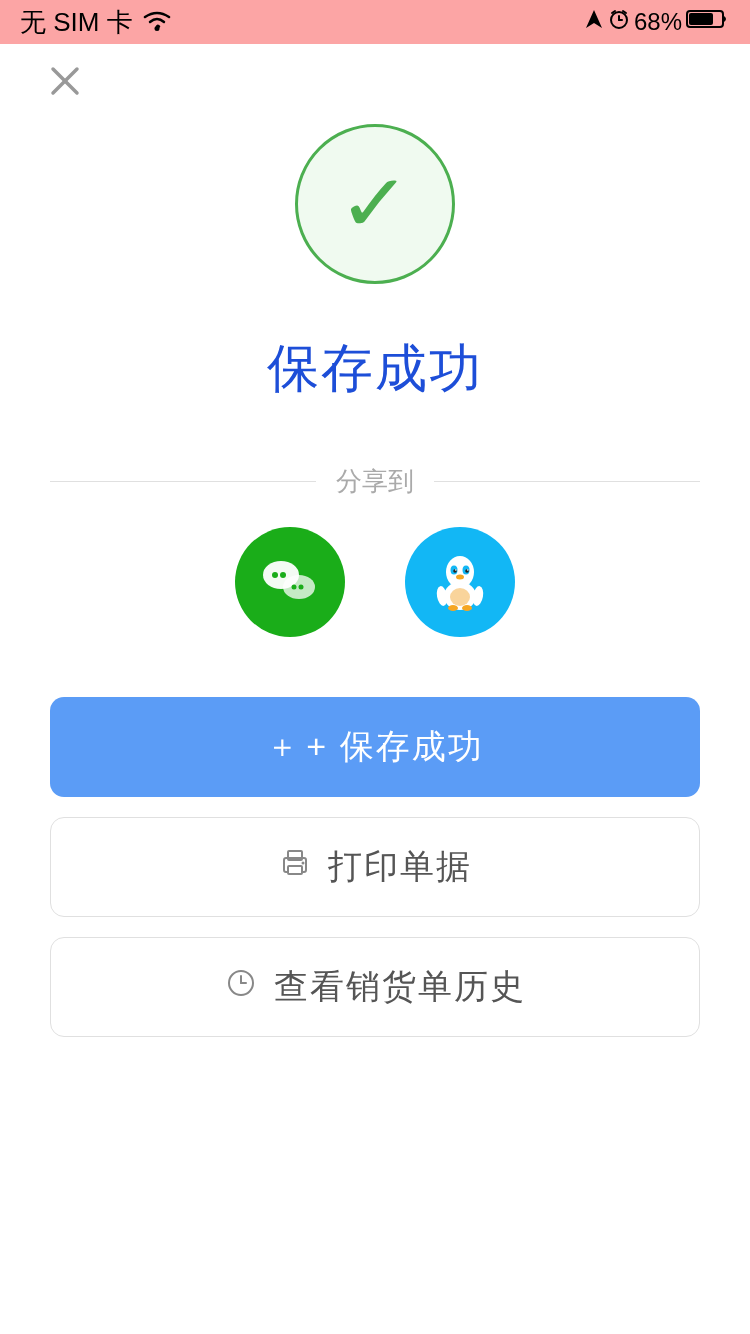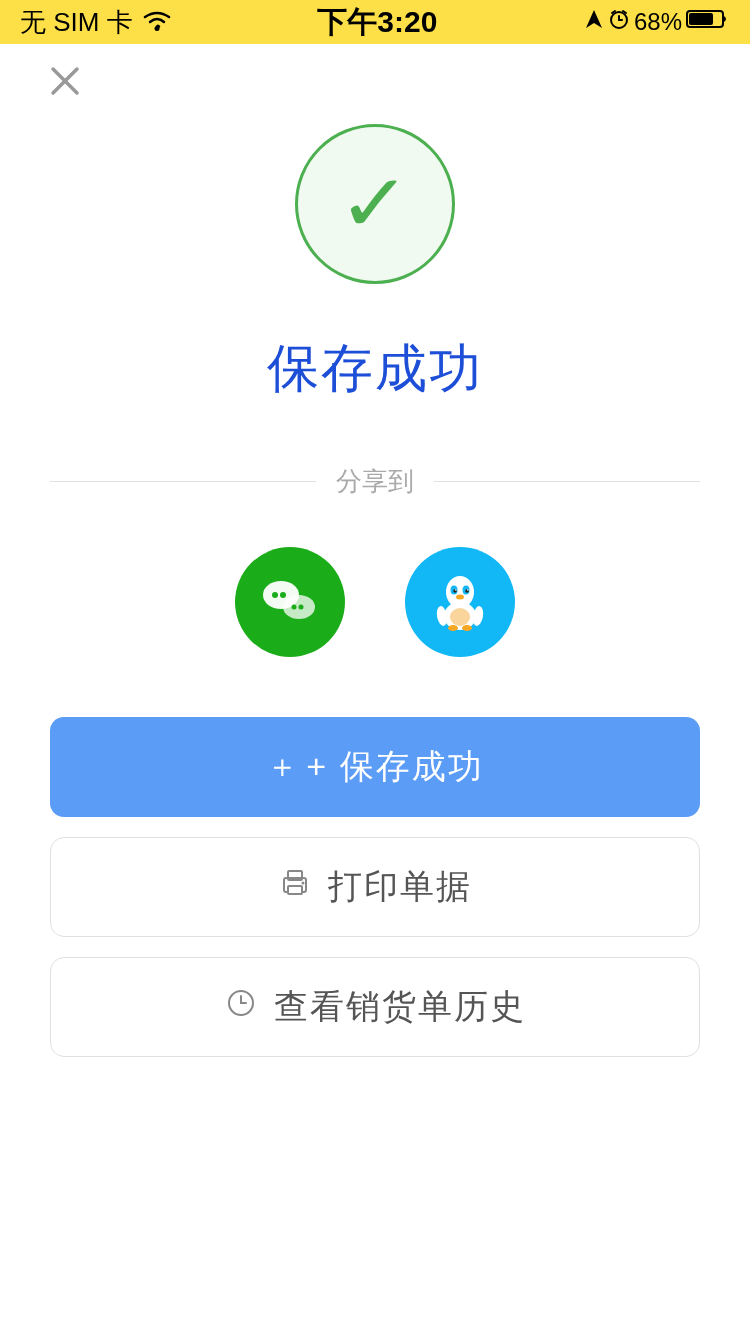--- a/index.html
+++ b/index.html
@@ -9,21 +9,21 @@
       min-height: 1334px;
       background: #ffffff;
       font-family: -apple-system, "PingFang SC", "Helvetica Neue", sans-serif;
       position: relative;
     }
 
     
     .status-bar {
       width: 100%;
       height: 44px;
-      background: #fde047;
+      background: #fca5a5;
       display: flex;
       align-items: center;
       justify-content: space-between;
       padding: 0 20px;
       font-size: 26px;
       font-weight: 500;
     }
     .status-left {
       display: flex;
       align-items: center;
@@ -103,21 +103,21 @@
       display: flex;
       flex-direction: column;
       align-items: center;
       margin-bottom: 60px;
     }
     .share-divider-row {
       width: 100%;
       display: flex;
       align-items: center;
       padding: 0 50px;
-      margin-bottom: 48px;
+      margin-bottom: 28px;
     }
     .divider-line {
       flex: 1;
       height: 1px;
       background: #e0e0e0;
     }
     .share-label {
       font-size: 26px;
       color: #aaa;
       padding: 0 20px;
@@ -211,21 +211,20 @@
     <span>无 SIM 卡</span>
     <span>
       <svg width="28" height="22" viewBox="0 0 28 22" fill="none">
         <path d="M14 18 Q14 16 16 17.5" stroke="#000" stroke-width="2.5" stroke-linecap="round" fill="none"></path>
         <circle cx="14" cy="19.5" r="2.5" fill="#000"></circle>
         <path d="M7 13 Q14 7 21 13" stroke="#000" stroke-width="2.5" stroke-linecap="round" fill="none"></path>
         <path d="M2 8 Q14 0 26 8" stroke="#000" stroke-width="2.5" stroke-linecap="round" fill="none"></path>
       </svg>
     </span>
   </div>
-  <div class="status-center">下午3:20</div>
   <div class="status-right">
     <span>
       <svg width="20" height="22" viewBox="0 0 20 22" fill="none">
         <path d="M10 2 L18 20 L10 15 L2 20 Z" fill="#000"></path>
       </svg>
     </span>
     <span>
       <svg width="22" height="22" viewBox="0 0 22 22" fill="none">
         <circle cx="11" cy="12" r="8" stroke="#000" stroke-width="2" fill="none"></circle>
         <line x1="11" y1="12" x2="11" y2="8" stroke="#000" stroke-width="2" stroke-linecap="round"></line>

